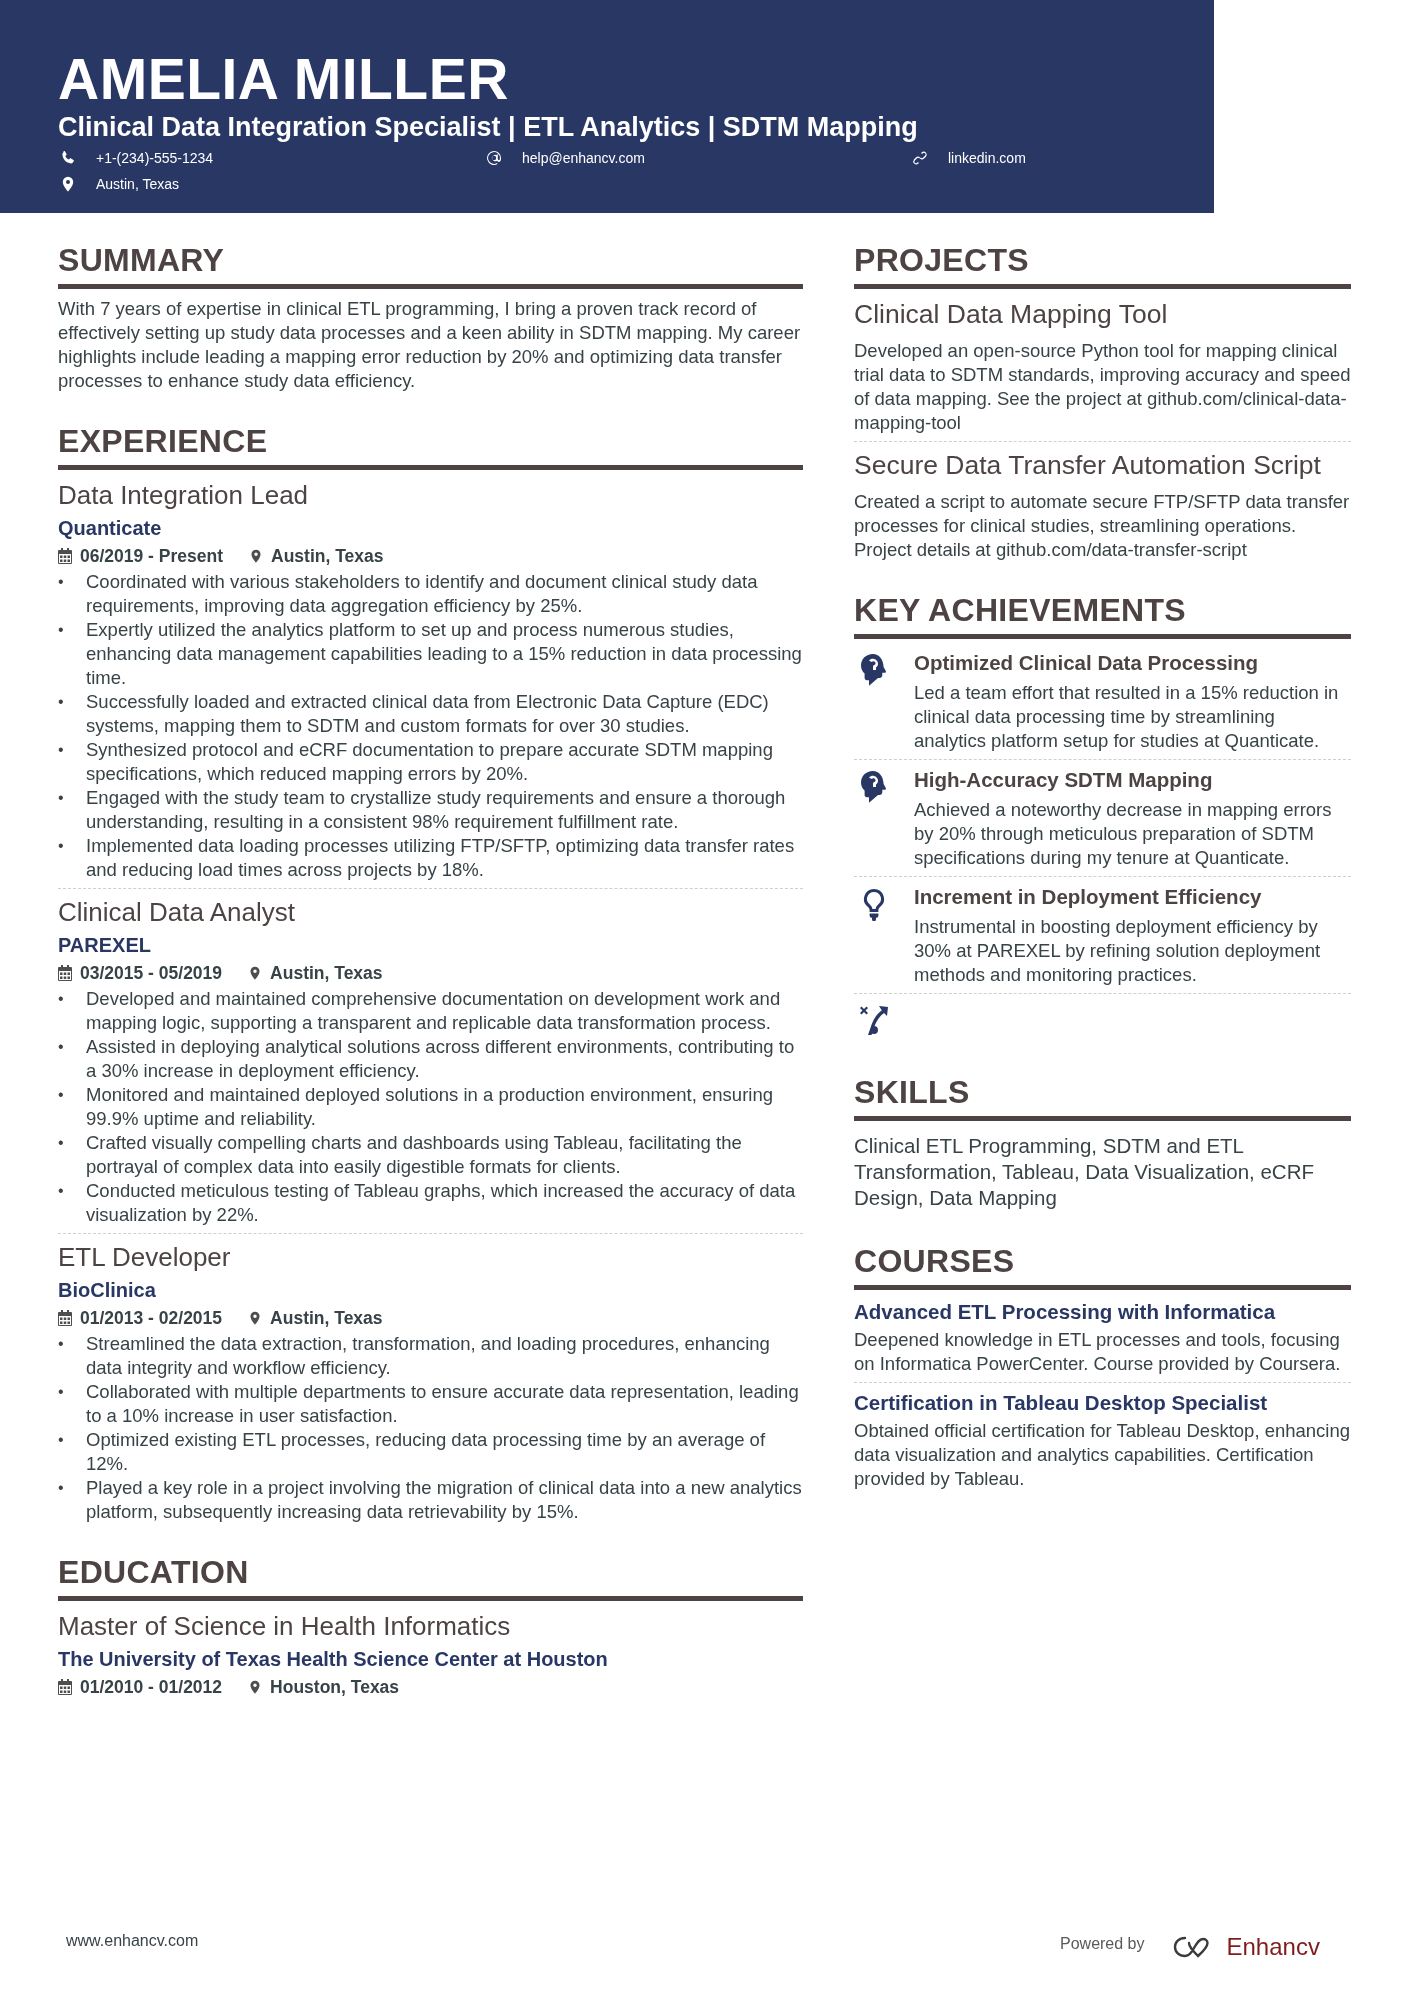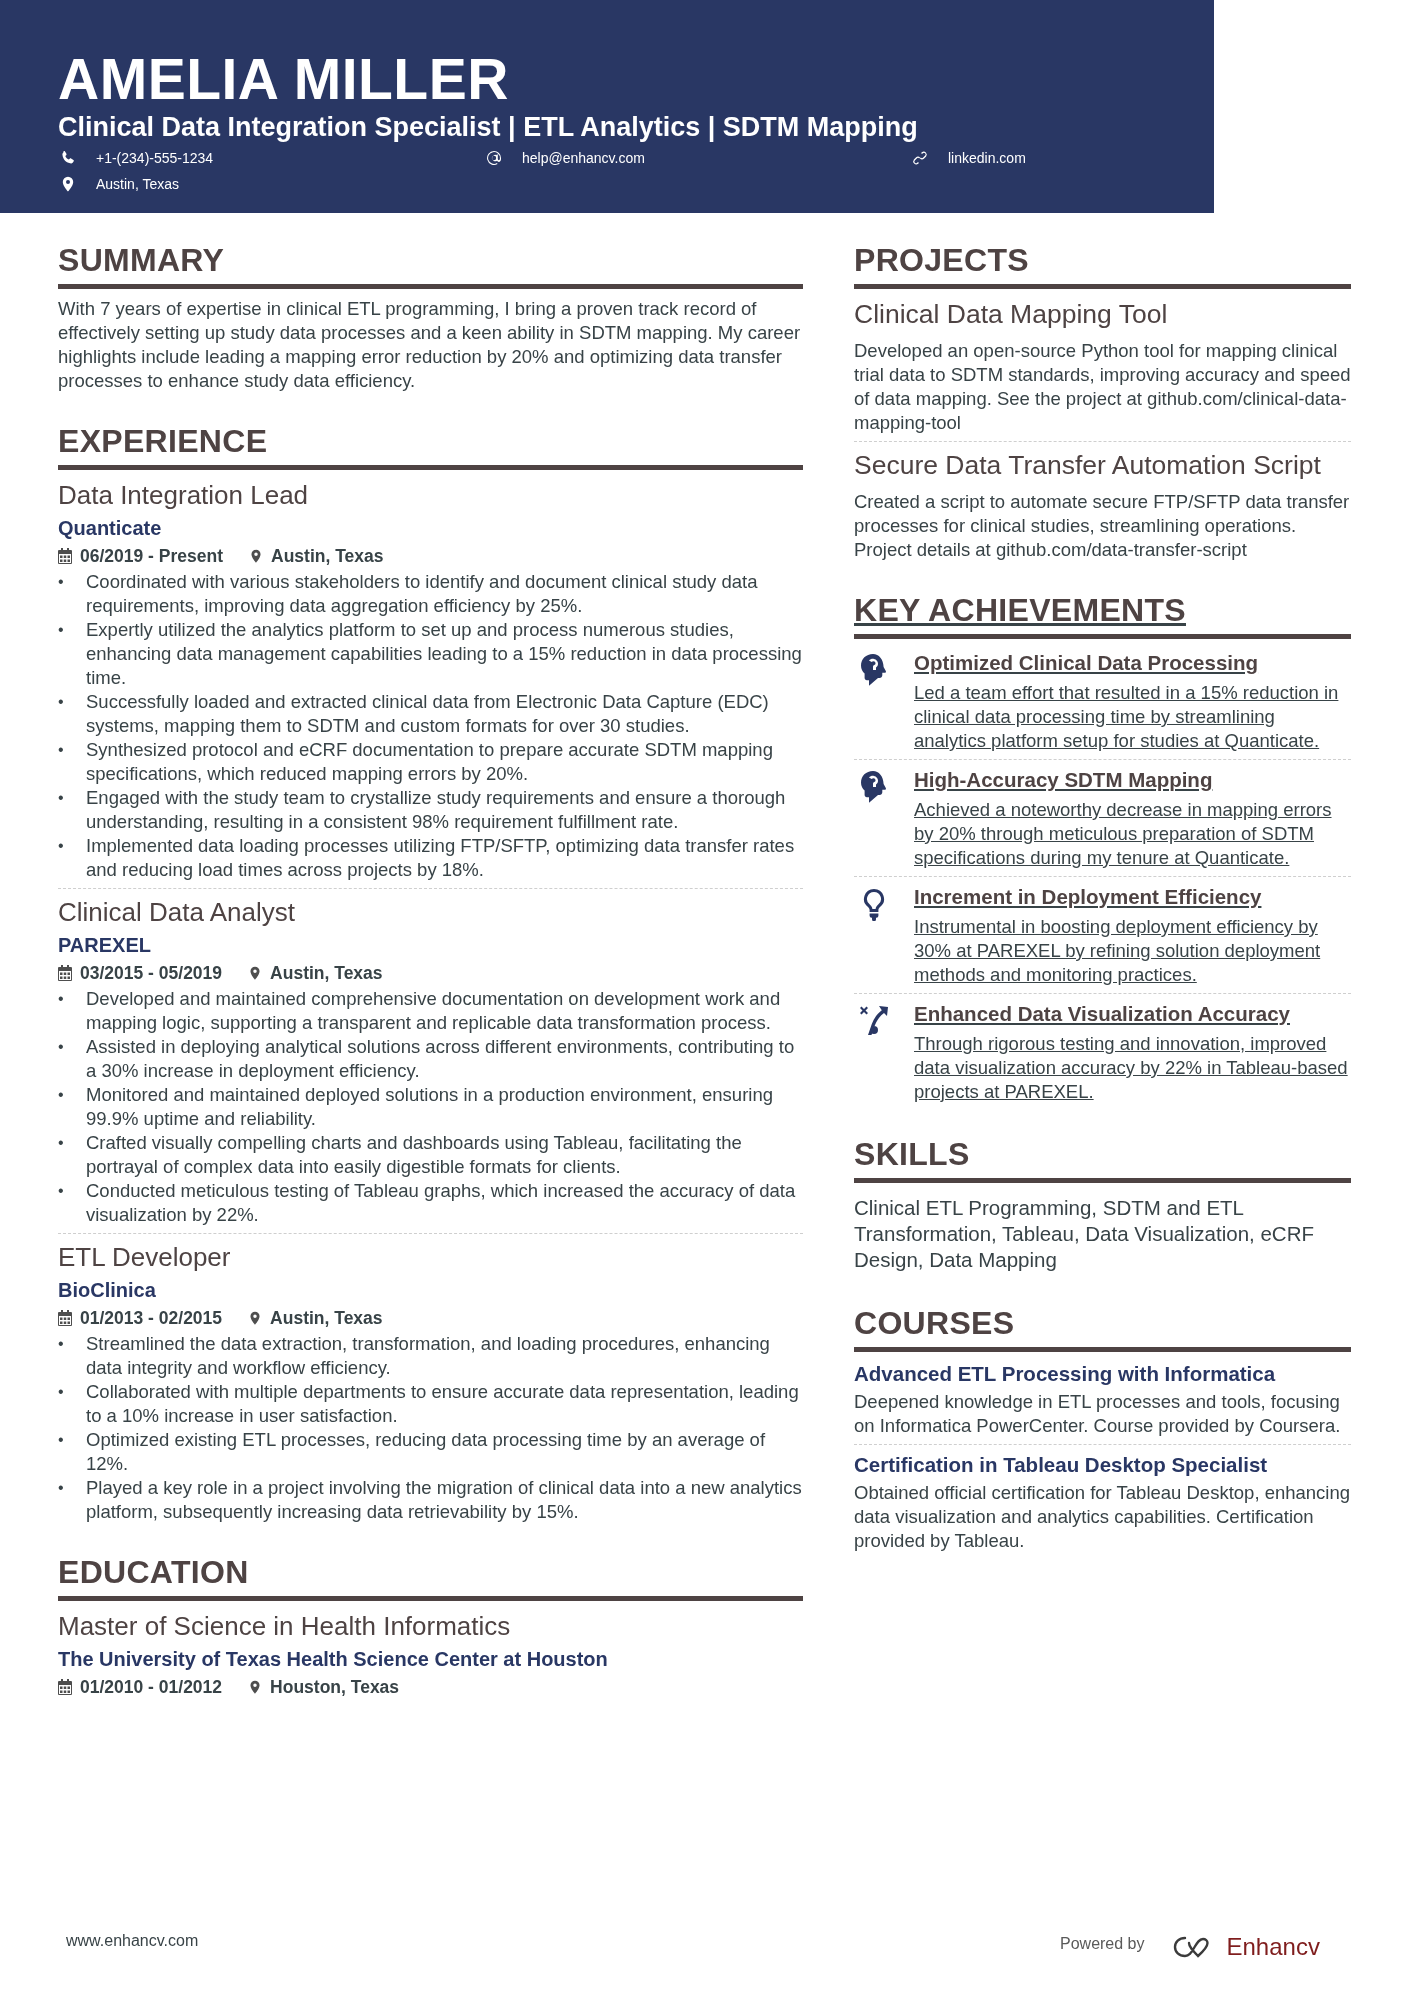--- a/index.html
+++ b/index.html
@@ -208,21 +208,21 @@
       <div class="proj-title">Clinical Data Mapping Tool</div>
       <p class="proj-desc">Developed an open-source Python tool for mapping clinical trial data to SDTM standards, improving accuracy and speed of data mapping. See the project at github.com/clinical-data-mapping-tool</p>
     </div>
     <div class="dash"></div>
     <div>
       <div class="proj-title">Secure Data Transfer Automation Script</div>
       <p class="proj-desc">Created a script to automate secure FTP/SFTP data transfer processes for clinical studies, streamlining operations. Project details at github.com/data-transfer-script</p>
     </div>
   </section>
 
-  <section style="margin-top:28px;text-decoration:underline;">
+  <section style="margin-top:28px;">
     <div class="sec-title">KEY ACHIEVEMENTS</div>
     <div class="sec-rule"></div>
 
     <div class="ach" style="margin-top:10px;">
       <div class="ico">
         <svg viewBox="0 0 32 34">
             <path d="M15 1C8 1 3 6 3 12.5c0 3.5 1.4 6 3.6 8v4.5c0 1.2 1 2.2 2.2 2.2H11v5.6l9-7.8h1.5c1.6 0 2.8-1.2 2.8-2.8v-2.4h2.4c1 0 1.6-1 1.1-1.9L25.6 14C25.4 6.4 21 1 15 1zm-4 6.5c1.2-1.4 3.2-2 5-1.6 2.3.4 4 2.4 4 4.8 0 1.6-.8 3-2 3.8V17h-3v-3.2c0-.8.5-1.4 1.2-1.7.8-.3 1.3-1 1.3-1.9 0-1.1-.9-2-2-2-.7 0-1.4.3-1.8.9z"></path>
           </svg>
       </div>
       <div class="body">
@@ -256,24 +256,20 @@
         <p class="ach-desc">Instrumental in boosting deployment efficiency by 30% at PAREXEL by refining solution deployment methods and monitoring practices.</p>
       </div>
     </div>
     <div class="dash"></div>
 
     <div class="ach">
       <div class="ico">
         <svg viewBox="0 0 32 34">
             <path d="M2 4l1.5-1.5L6 5l2.5-2.5L10 4 7.5 6.5 10 9 8.5 10.5 6 8 3.5 10.5 2 9l2.5-2.5zM21 2l9 1-1 9-3-3c-4 3-7 7-9 12l-3.5 10H10l3.8-11c2.2-5.8 5.6-10.5 10-13.8zM16 22a4 4 0 1 1 0 8 4 4 0 0 1 0-8z"></path>
           </svg>
-      </div>
-      <div class="body">
-        <div class="ach-title">Enhanced Data Visualization Accuracy</div>
-        <p class="ach-desc">Through rigorous testing and innovation, improved data visualization accuracy by 22% in Tableau-based projects at PAREXEL.</p>
       </div>
     </div>
   </section>
 
   <section style="margin-top:30px;">
     <div class="sec-title">SKILLS</div>
     <div class="sec-rule"></div>
     <p class="skills">Clinical ETL Programming, SDTM and ETL Transformation, Tableau, Data Visualization, eCRF Design, Data Mapping</p>
   </section>
 

